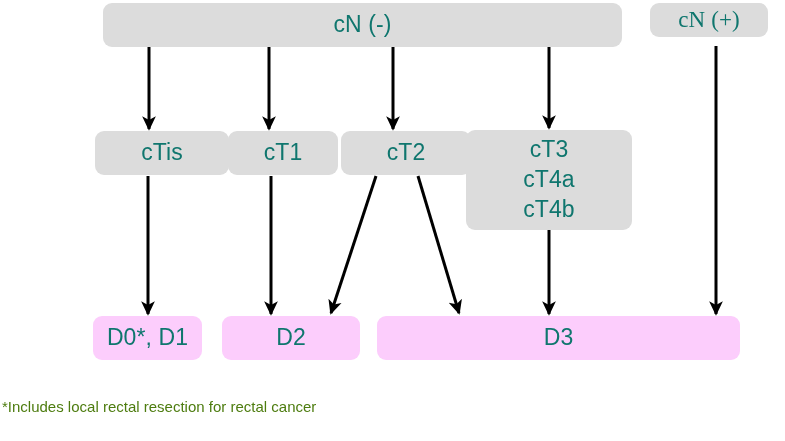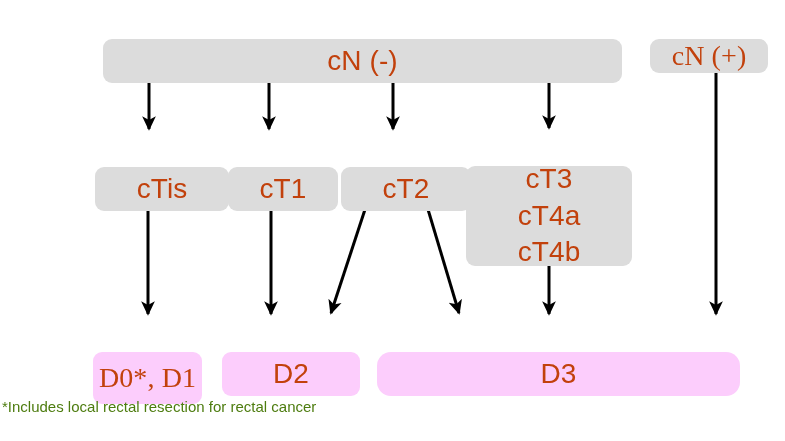--- a/index.html
+++ b/index.html
@@ -18,27 +18,26 @@
     overflow: hidden;
   }
   .node {
     position: absolute;
     box-sizing: border-box;
     border-radius: 9px;
     display: flex;
     align-items: center;
     justify-content: center;
     text-align: center;
-    color: #c2410c;
-    font-size: 28px;
+    color: #0f766e;
+    font-size: 23px;
     line-height: 1.30;
     font-family: "Liberation Sans", sans-serif;
     letter-spacing: 0.1px;
     white-space: pre-line;
-    margin-top: 36px;
   }
   .node.gray {
     background: #dcdcdc;
   }
   .node.pink {
     background: #fccdfc;
   }
   #edges {
     position: absolute;
     left: 0;
@@ -84,20 +83,20 @@
 
   <div id="node-layer">
       <div class="node gray" style="left: 103px; top: 3px; width: 519px; height: 44px;">cN (-)</div>
       <div class="node gray" style="left: 650px; top: 3px; width: 118px; height: 34px; font-family: Liberation Serif, serif;">cN (+)</div>
       <div class="node gray" style="left: 95px; top: 131px; width: 134px; height: 44px;">cTis</div>
       <div class="node gray" style="left: 228px; top: 131px; width: 110px; height: 44px;">cT1</div>
       <div class="node gray" style="left: 341px; top: 131px; width: 130px; height: 44px;">cT2</div>
       <div class="node gray" style="left: 466px; top: 130px; width: 166px; height: 100px;">cT3
 cT4a
 cT4b</div>
-      <div class="node pink" style="left: 93px; top: 316px; width: 109px; height: 52px; font-family: Liberation Serif, serif;">D0*, D1</div>
+      <div class="node pink" style="left: 93px; top: 316px; width: 109px; height: 44px;">D0*, D1</div>
       <div class="node pink" style="left: 222px; top: 316px; width: 138px; height: 44px;">D2</div>
-      <div class="node pink" style="left: 377px; top: 316px; width: 363px; height: 44px; border-radius: 14px;">D3</div>
+      <div class="node pink" style="left: 377px; top: 316px; width: 363px; height: 44px;">D3</div>
     </div>
 
   <div class="footnote">*Includes local rectal resection for rectal cancer</div>
 
 </div>
 
 </body></html>

